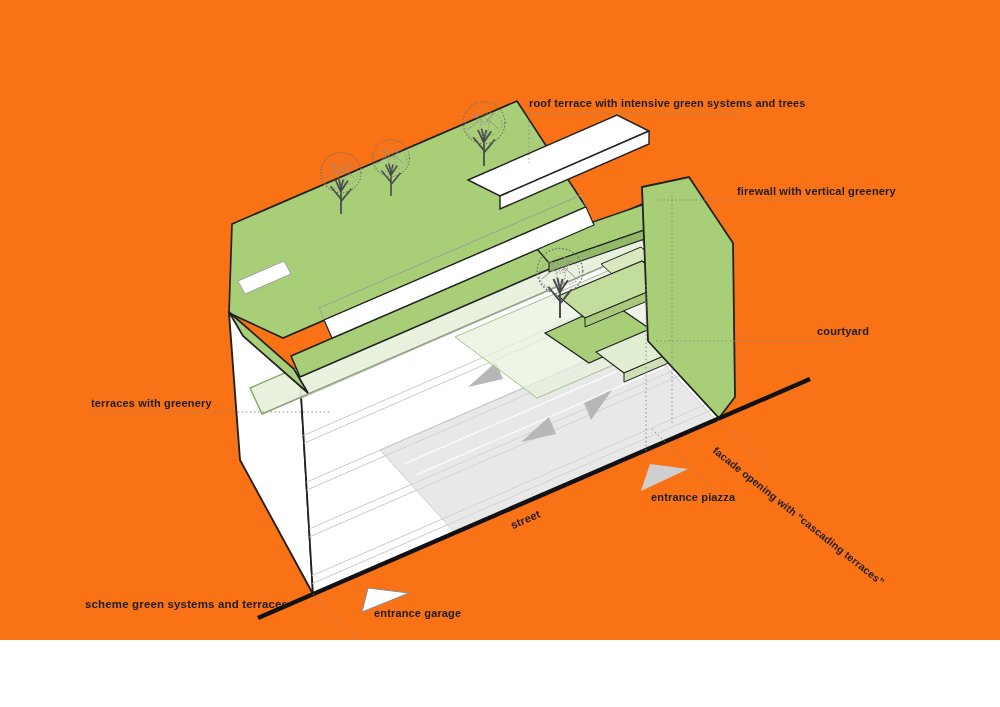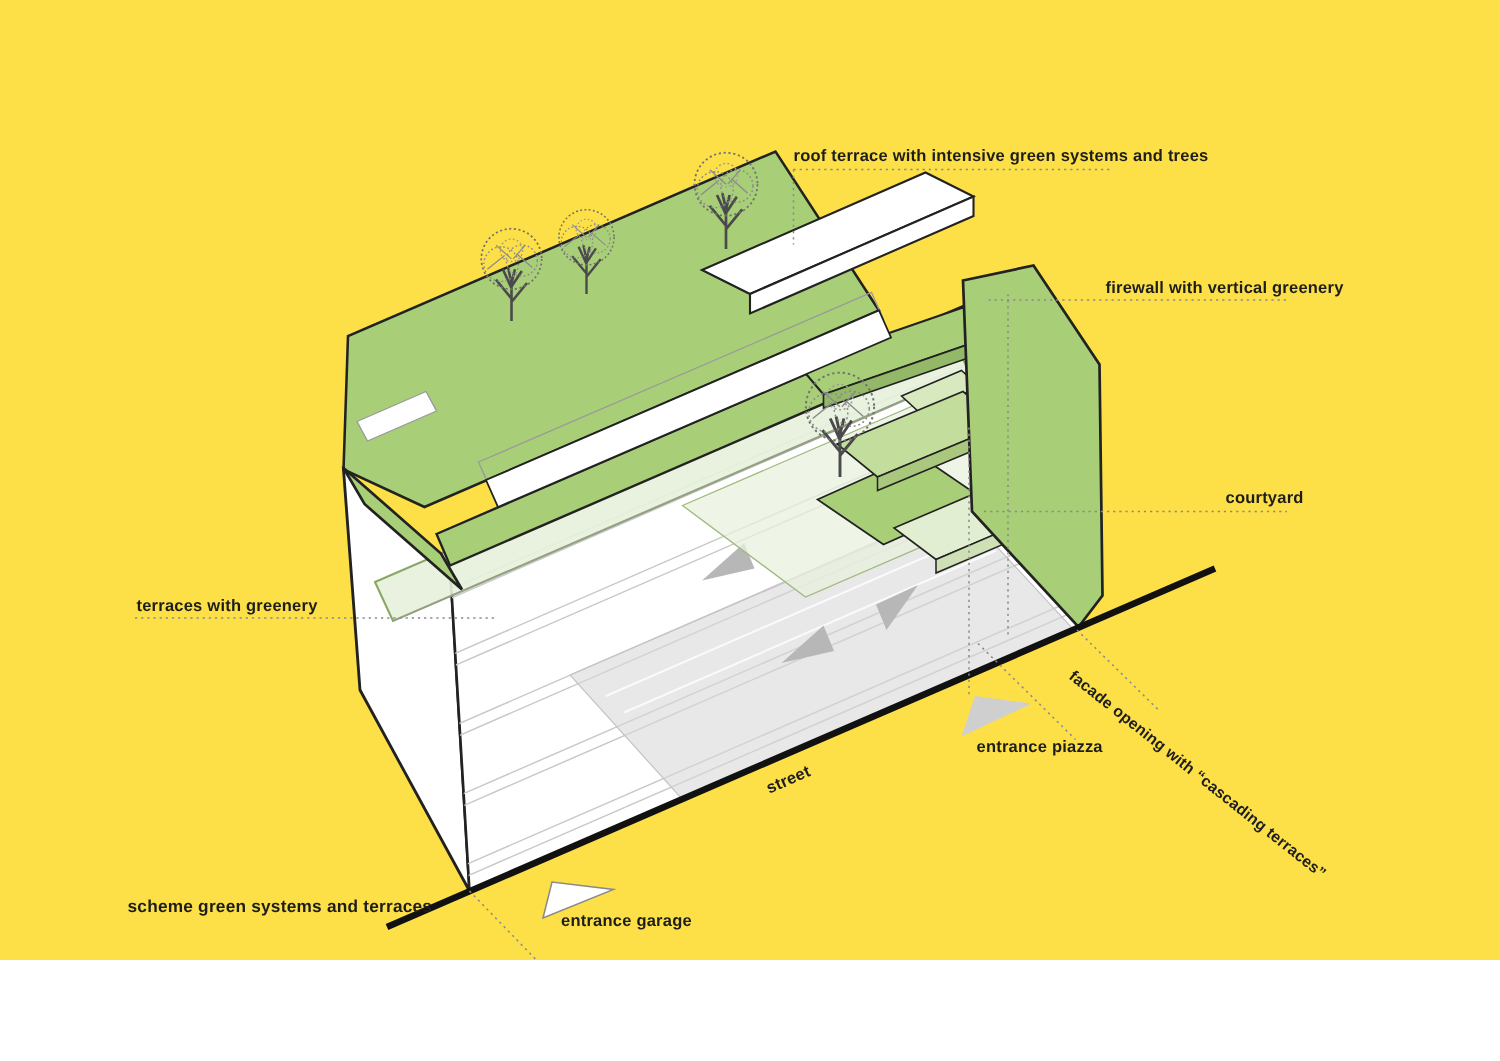--- a/index.html
+++ b/index.html
@@ -1,16 +1,16 @@
 <!DOCTYPE html>
 <html><head>
 <meta charset="utf-8">
 <style>
   html,body{margin:0;padding:0;background:#ffffff;}
-  .canvas{position:relative;width:1000px;height:640px;background:#fde047;overflow:hidden;
+  .canvas{position:relative;width:1000px;height:640px;background:#f97316;overflow:hidden;
           font-family:"Liberation Sans", sans-serif;}
   svg{position:absolute;inset:0;}
   text{font-family:"Liberation Sans", sans-serif;font-size:11px;font-weight:600;
        fill:#1d1d1d;letter-spacing:.15px;}
   .t-title{font-size:11.5px;}
   .t-rot{font-size:10.5px;}
   .leader{stroke:#8a8a8a;stroke-width:1;stroke-dasharray:1.5 2.6;fill:none;}
   .wire{stroke:#222;fill:#ffffff;}
   .thin{stroke:#c9c9c9;stroke-width:1;}
 </style>

